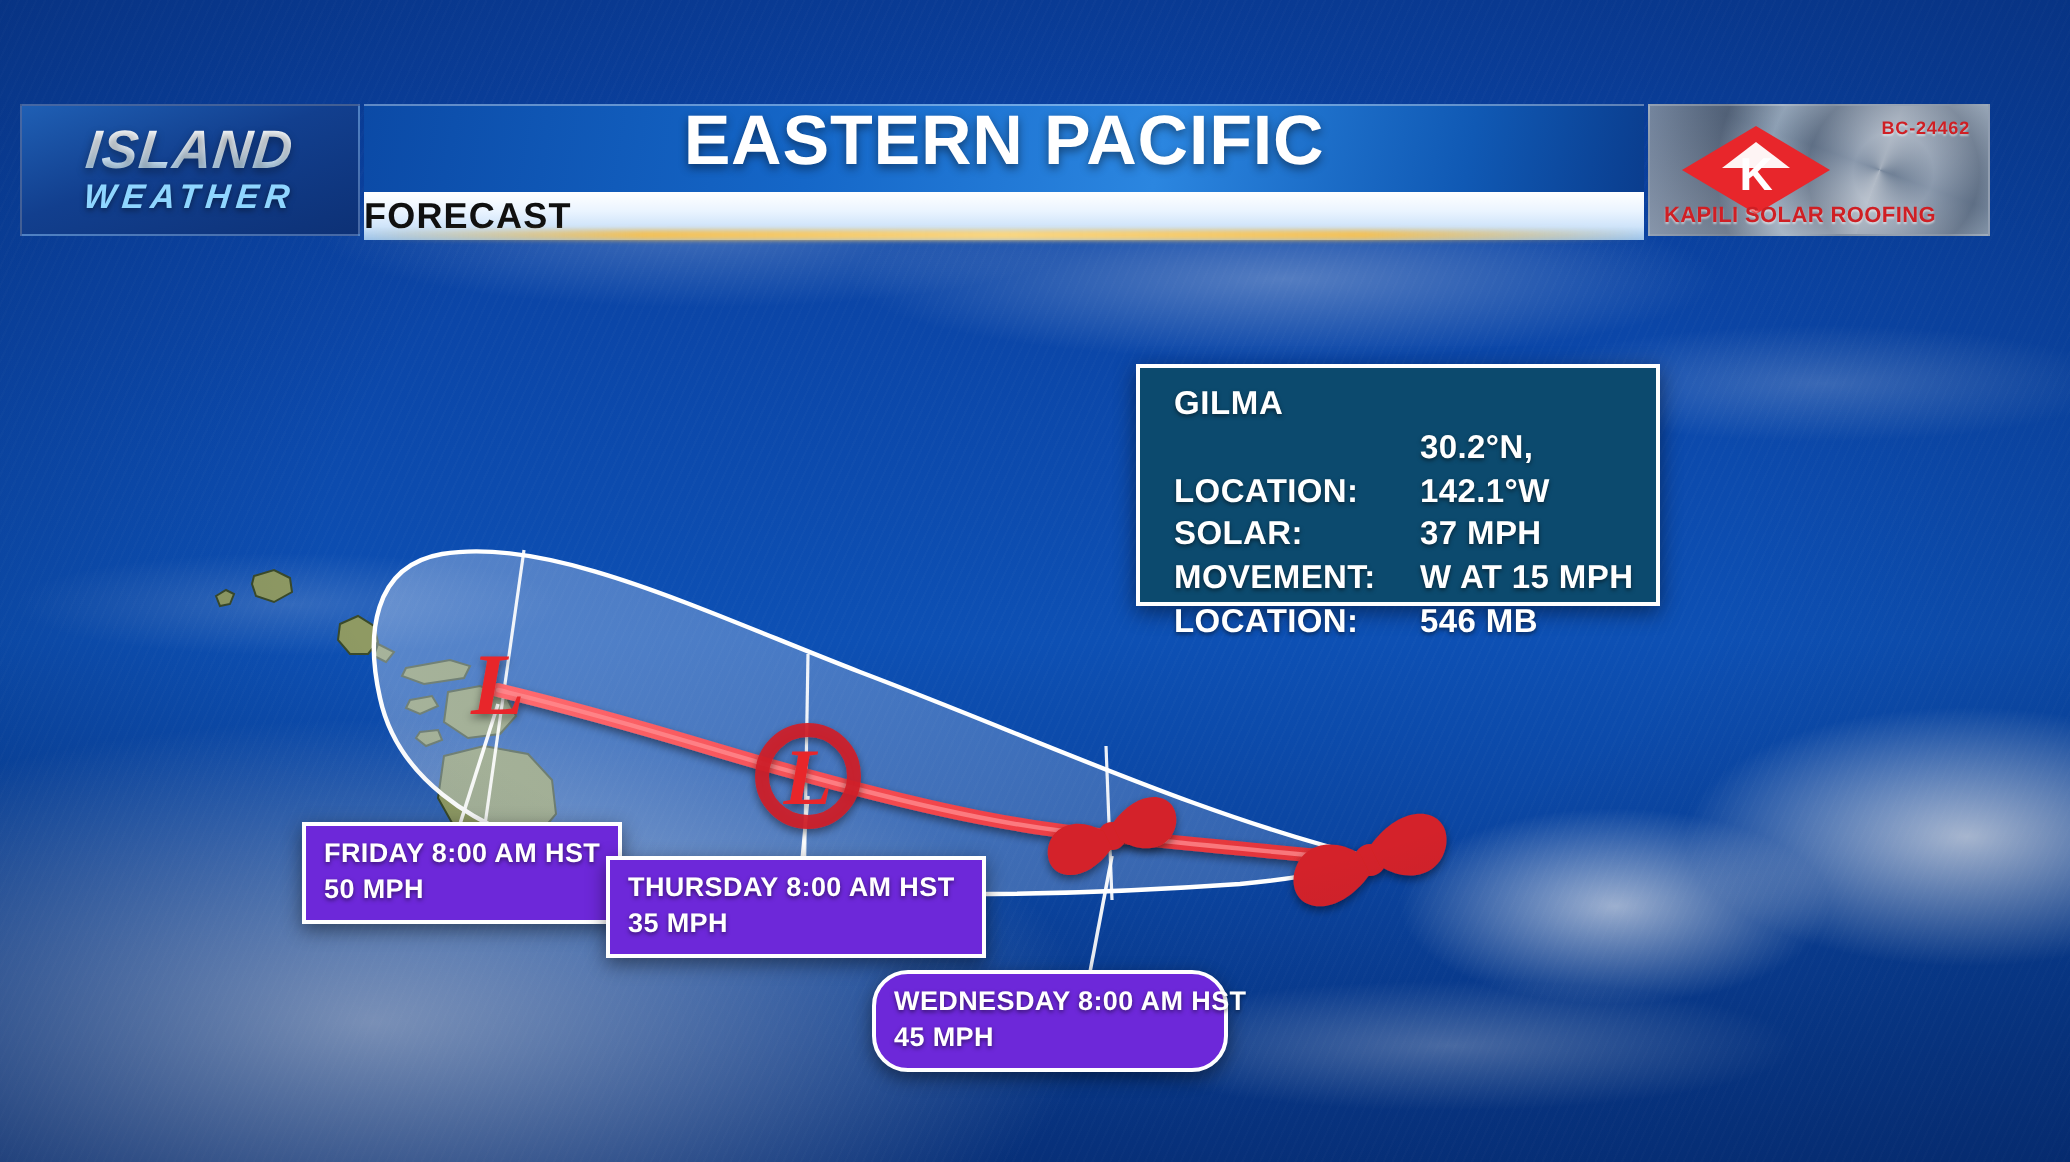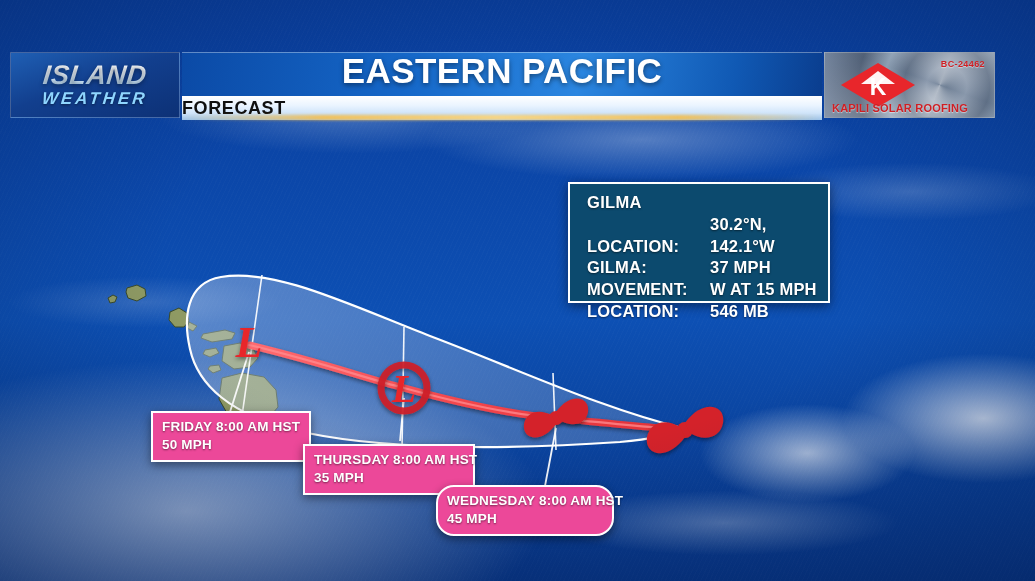--- a/index.html
+++ b/index.html
@@ -81,26 +81,26 @@
     box-shadow:0 3px 10px rgba(0,0,0,.45);padding:8px 0 0 17px;}
   .ib-name{color:#fff;font-size:16.5px;font-weight:bold;letter-spacing:.3px;
     line-height:1.32;text-shadow:0 1px 2px rgba(0,0,0,.5);}
   .ib-row{display:flex;line-height:1.32;align-items:flex-end;}
   .ib-k{color:#fff;font-size:16.5px;font-weight:bold;width:123px;flex:0 0 123px;
     letter-spacing:.2px;text-shadow:0 1px 2px rgba(0,0,0,.5);}
   .ib-v{color:#fff;font-size:16.5px;font-weight:bold;letter-spacing:.2px;
     text-shadow:0 1px 2px rgba(0,0,0,.5);}
 
   
-  .callout{position:absolute;background:#ec4899;border:2px solid #ffffff;
+  .callout{position:absolute;background:#6d28d9;border:2px solid #ffffff;
     box-sizing:border-box;box-shadow:0 3px 9px rgba(0,0,0,.45);padding:5px 9px 6px 9px;}
   .co-line{color:#fff;font-size:13.5px;font-weight:bold;letter-spacing:.2px;
     line-height:1.35;white-space:nowrap;text-shadow:0 1px 2px rgba(0,0,0,.5);}
   #callout-friday{left:151px;top:411px;width:160px;}
-  #callout-thursday{left:303px;top:444px;width:172px;}
+  #callout-thursday{left:303px;top:428px;width:190px;}
   #callout-wednesday{left:436px;top:485px;width:178px;border-radius:18px;}
 
   
   .mapsvg{position:absolute;left:0;top:0;width:1035px;height:581px;}
 </style>
 </head>
 <body>
 
 <div id="stage">
 
@@ -210,21 +210,21 @@
     </div>
   </div>
 
   <div class="infobox">
     <div class="ib-name">GILMA</div>
     <div class="ib-row">
       <div class="ib-k">LOCATION:</div>
       <div class="ib-v">30.2°N, 142.1°W</div>
     </div>
     <div class="ib-row">
-      <div class="ib-k">GILMA:</div>
+      <div class="ib-k">SOLAR:</div>
       <div class="ib-v">37 MPH</div>
     </div>
     <div class="ib-row">
       <div class="ib-k">MOVEMENT:</div>
       <div class="ib-v">W AT 15 MPH</div>
     </div>
     <div class="ib-row">
       <div class="ib-k">LOCATION:</div>
       <div class="ib-v">546 MB</div>
     </div>

